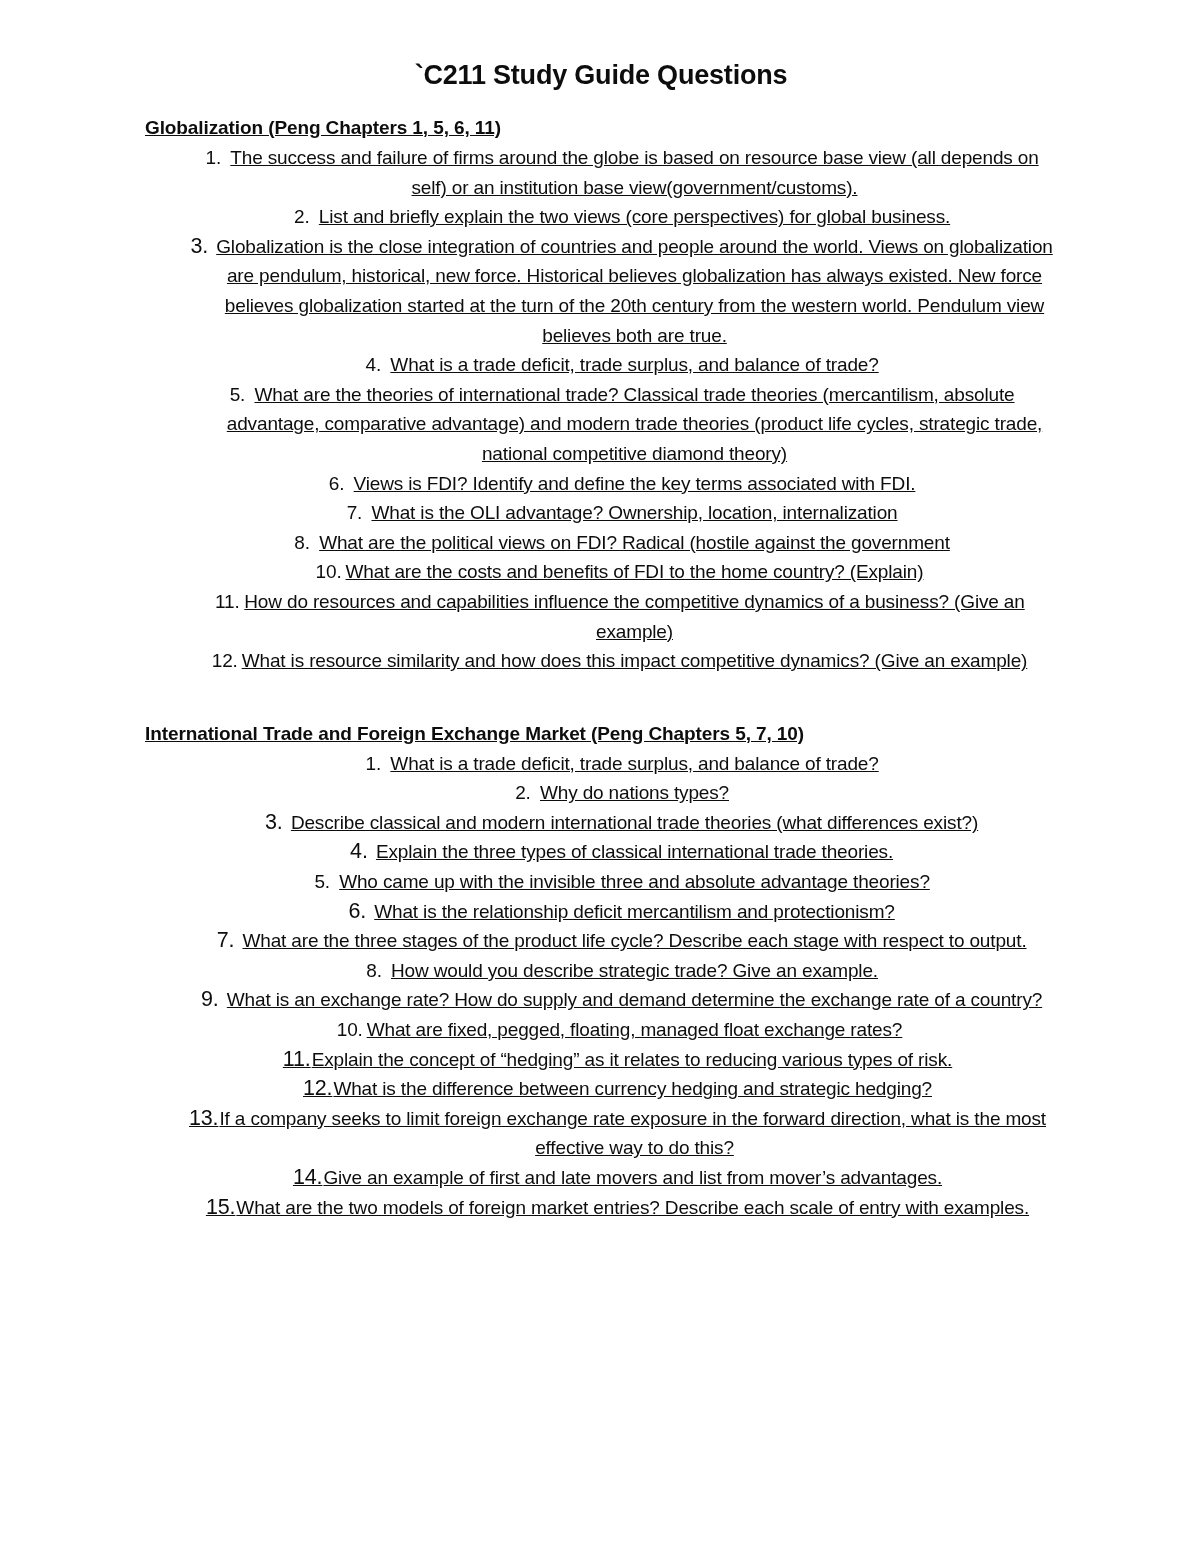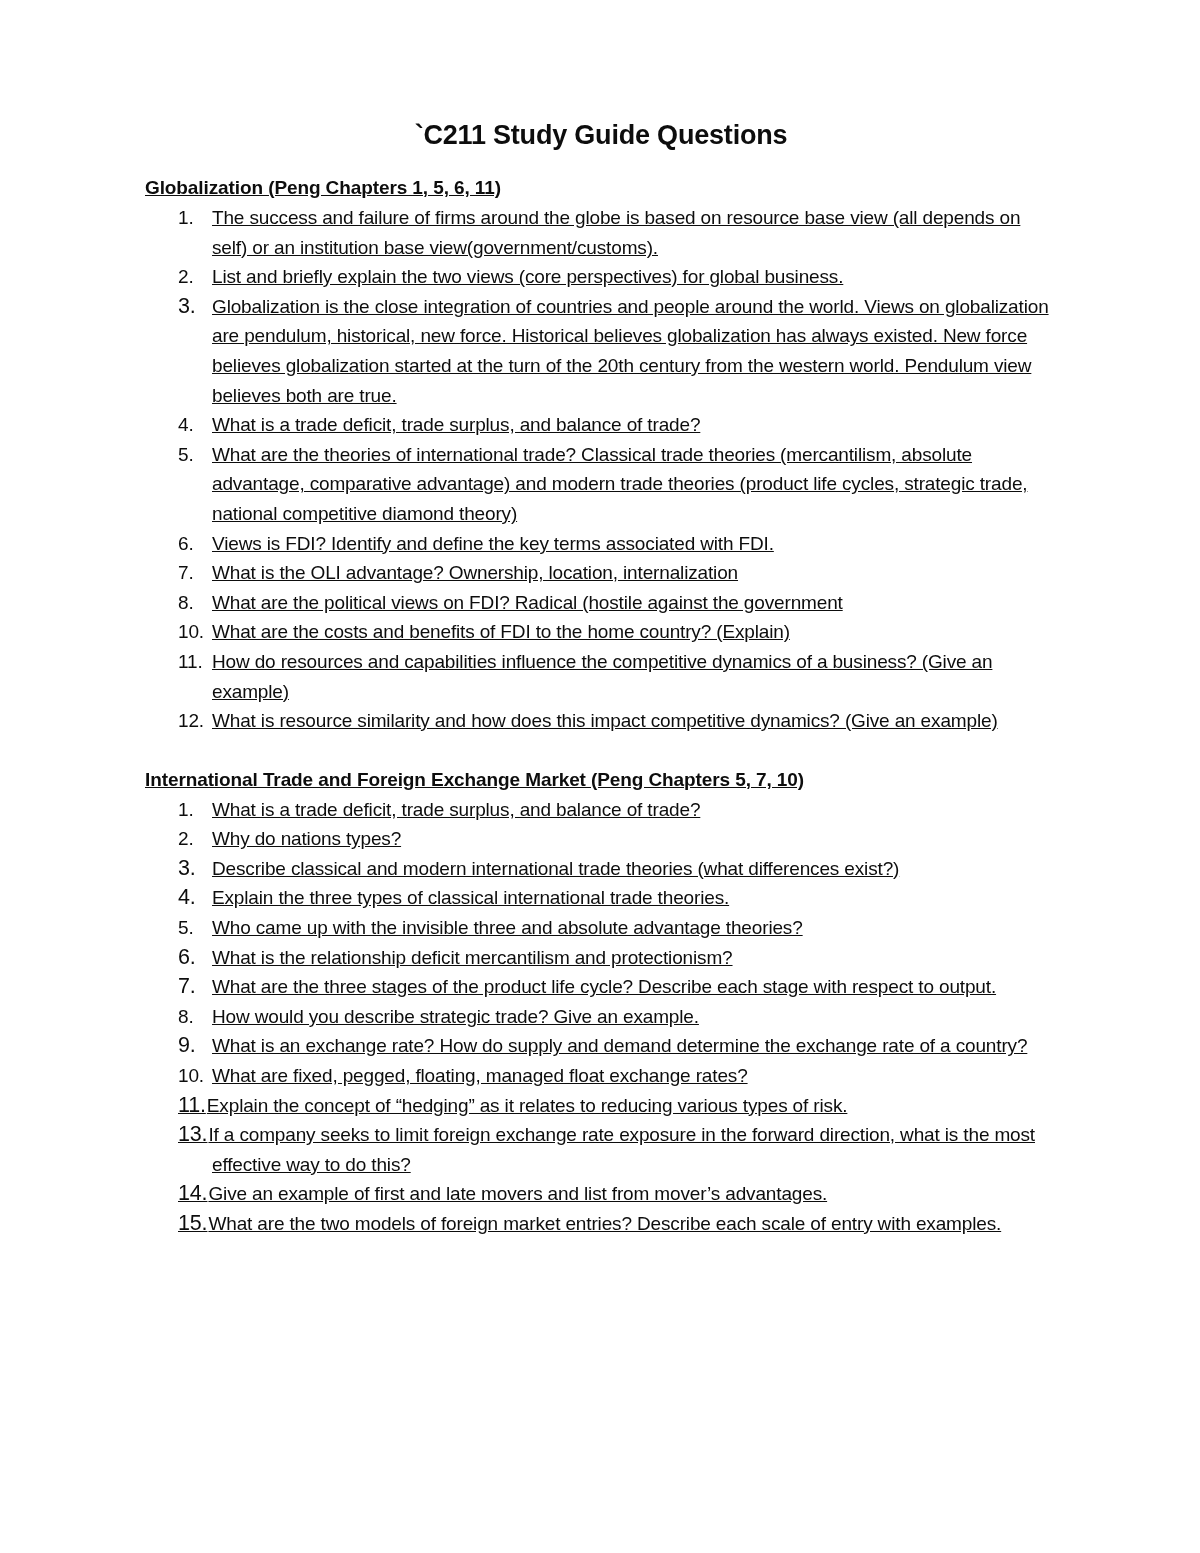--- a/index.html
+++ b/index.html
@@ -11,44 +11,45 @@
     width: 1200px;
     height: 1553px;
     font-family: "Liberation Sans", sans-serif;
     color: #0d0d0d;
     overflow: hidden;
   }
   .page {
     box-sizing: border-box;
     width: 1200px;
     height: 1553px;
-    padding: 120px 143px 40px 145px;
+    padding: 60px 143px 40px 145px;
   }
   .doc-title {
     text-align: center;
     font-size: 27px;
     font-weight: bold;
     letter-spacing: -0.2px;
     margin: 0 0 26px 0;
   }
   .section { margin: 0; text-decoration: underline; }
-  .section + .section { margin-top: 33px; }
+  .section + .section { margin-top: 47px; }
   .section-heading {
     font-size: 19px;
     font-weight: bold;
     text-decoration: underline;
     letter-spacing: -0.1px;
     margin: 0 0 4px 0;
   }
   .items { margin: 0; }
   .item {
     font-size: 19px;
     line-height: 29.6px;
     letter-spacing: -0.15px;
     padding-left: 67px;
+    text-align: center;
   }
   .num {
     display: inline-block;
     width: 34px;
     margin-left: -34px;
     vertical-align: baseline;
   }
   .item.alt .num {
     font-size: 21.5px;
   }
@@ -88,19 +89,20 @@
           <div class="item"><span class="num">2.</span><span>Why do nations types?</span></div>
           <div class="item alt"><span class="num">3.</span><span>Describe classical and modern international trade theories (what differences exist?)</span></div>
           <div class="item alt"><span class="num">4.</span><span>Explain the three types of classical international trade theories.</span></div>
           <div class="item"><span class="num">5.</span><span>Who came up with the invisible three and absolute advantage theories?</span></div>
           <div class="item alt"><span class="num">6.</span><span>What is the relationship deficit mercantilism and protectionism?</span></div>
           <div class="item alt"><span class="num">7.</span><span>What are the three stages of the product life cycle? Describe each stage with respect to output.</span></div>
           <div class="item"><span class="num">8.</span><span>How would you describe strategic trade? Give an example.</span></div>
           <div class="item alt"><span class="num">9.</span><span>What is an exchange rate? How do supply and demand determine the exchange rate of a country?</span></div>
           <div class="item"><span class="num">10.</span><span>What are fixed, pegged, floating, managed float exchange rates?</span></div>
           <div class="item alt tight"><span class="num">11.</span><span>Explain the concept of “hedging” as it relates to reducing various types of risk.</span></div>
+          <div class="item alt tight"><span class="num">12.</span><span>What is the difference between currency hedging and strategic hedging?</span></div>
           <div class="item alt tight"><span class="num">13.</span><span>If a company seeks to limit foreign exchange rate exposure in the forward direction, what is the most effective way to do this?</span></div>
           <div class="item alt tight"><span class="num">14.</span><span>Give an example of first and late movers and list from mover’s advantages.</span></div>
           <div class="item alt tight"><span class="num">15.</span><span>What are the two models of foreign market entries? Describe each scale of entry with examples.</span></div>
         </div>
       </div>
     </div>
 </div>
 
 </body></html>

